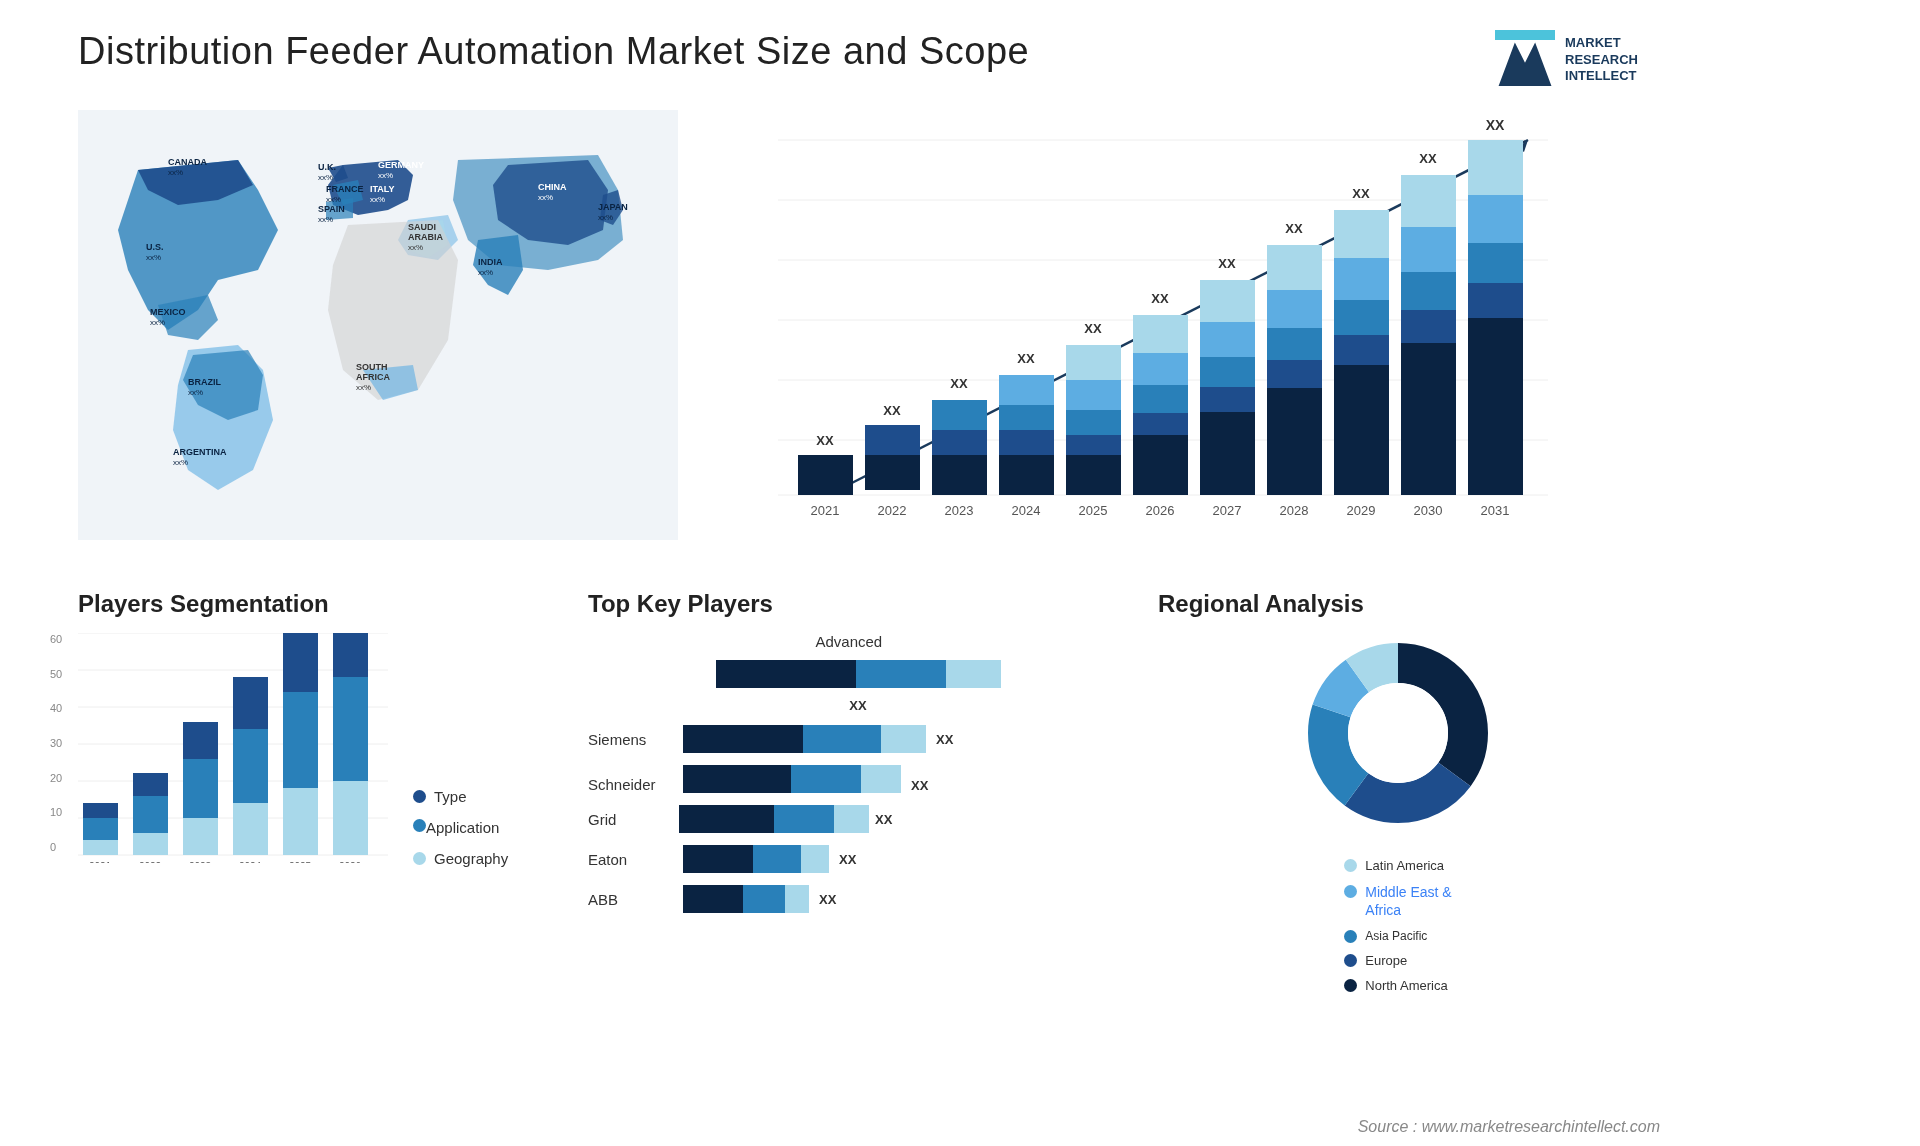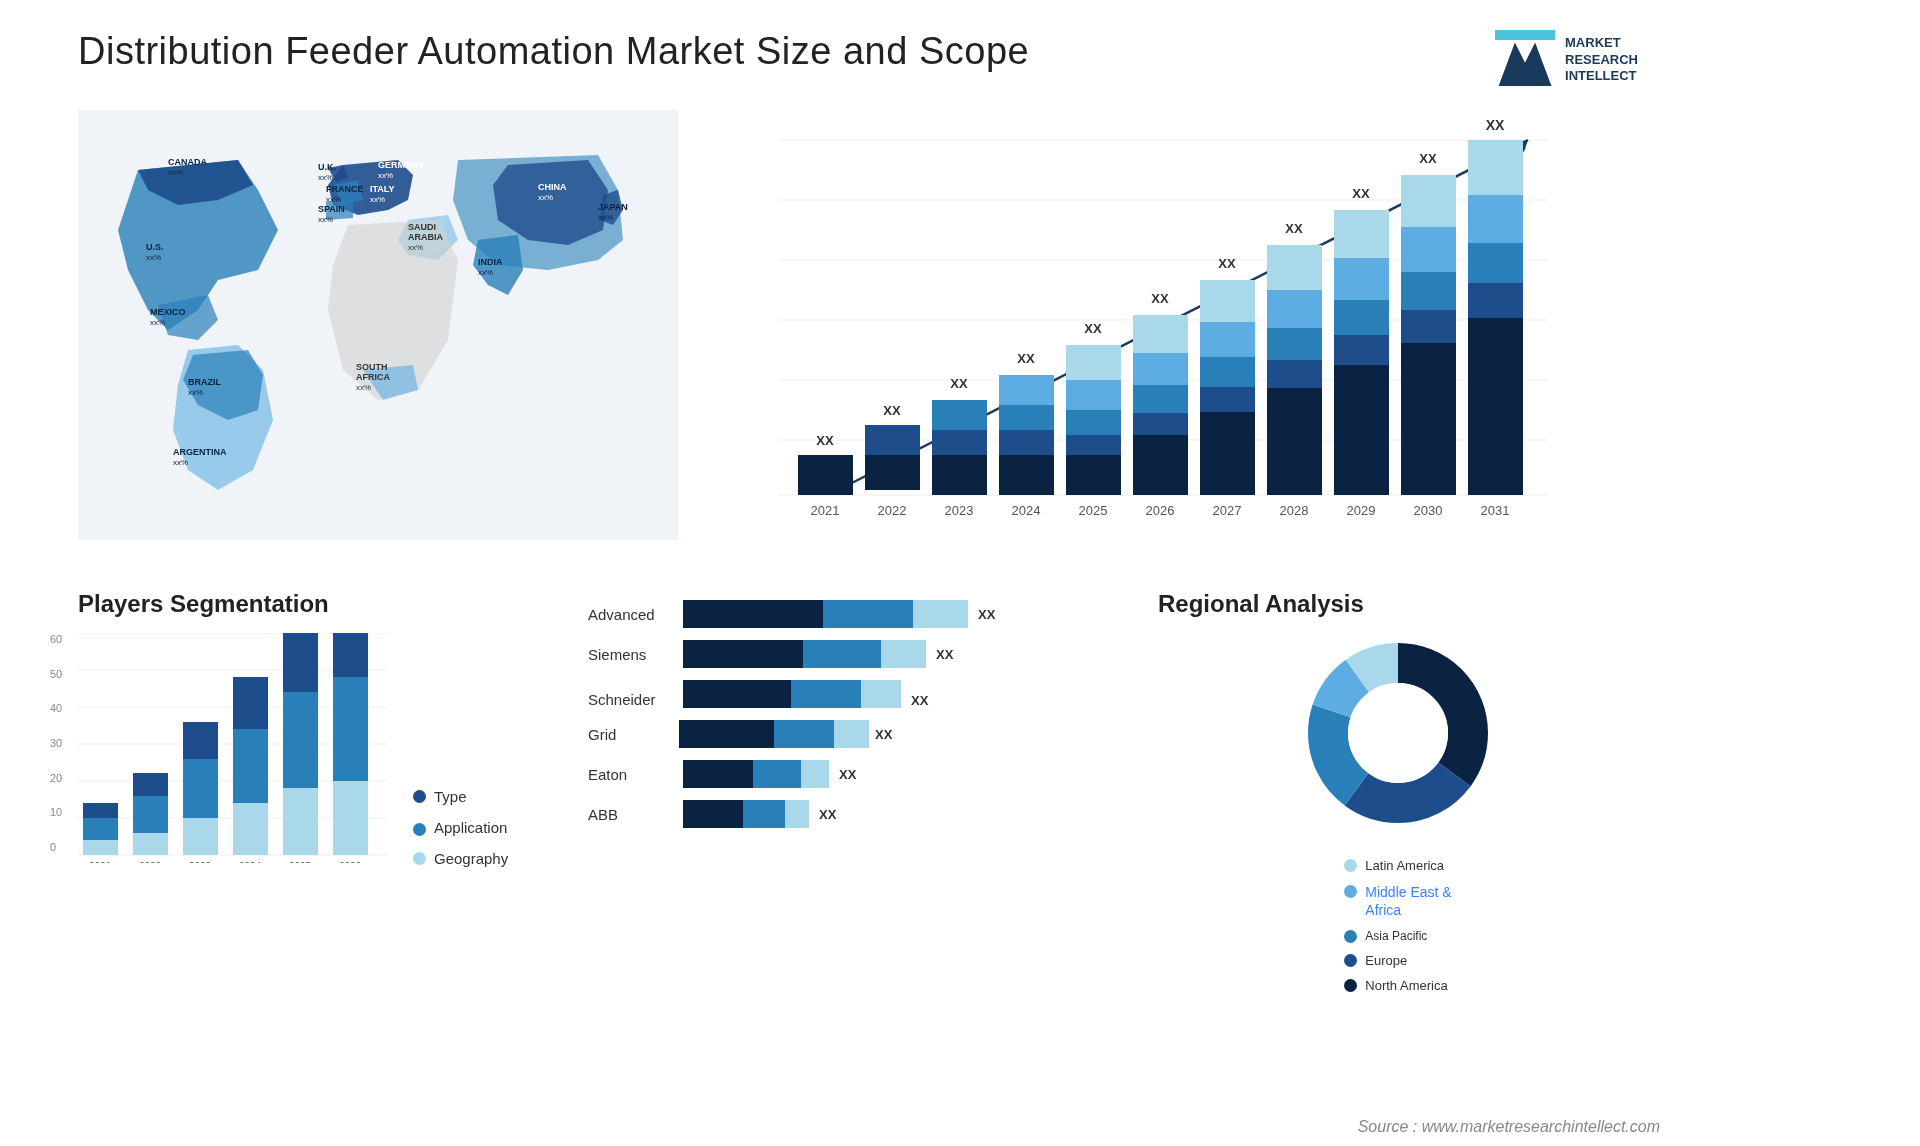--- a/index.html
+++ b/index.html
@@ -319,36 +319,37 @@
             <rect x="255" y="0" width="35" height="44" fill="#1e4d8c"></rect>
             <text x="272" y="237" text-anchor="middle" font-size="10" fill="#555">2026</text>
           </svg>
         </div>
 
         <div style="display:flex; flex-direction:column; gap:14px; padding-left:10px;">
           <div style="display:flex;align-items:center;gap:8px;">
             <div style="width:13px;height:13px;border-radius:50%;background:#1e4d8c;"></div>
             <span style="font-size:15px;color:#333;">Type</span>
           </div>
-          <div style="display:flex;align-items:flex-end;gap:8px;">
+          <div style="display:flex;align-items:flex-start;">
             <div style="width:13px;height:13px;border-radius:50%;background:#2980b9;"></div>
             <span style="font-size:15px;color:#333;">Application</span>
           </div>
           <div style="display:flex;align-items:center;gap:8px;">
             <div style="width:13px;height:13px;border-radius:50%;background:#a8d8ea;"></div>
             <span style="font-size:15px;color:#333;">Geography</span>
           </div>
         </div>
       </div>
     </div>
 
     <div>
+      <div class="section-title">Top Key Players</div>
       <div style="display:flex; flex-direction:column; gap:12px; margin-top:10px;">
 
-        <div style="display:flex;align-items:center;gap:10px;">
+        <div style="display:flex;align-items:center;gap:10px;flex-direction:column;">
           <span style="font-size:15px;color:#333;width:85px;flex-shrink:0;">Advanced</span>
           <div style="display:flex;">
             <div style="width:140px;height:28px;background:#0a2342;"></div>
             <div style="width:90px;height:28px;background:#2980b9;"></div>
             <div style="width:55px;height:28px;background:#a8d8ea;"></div>
           </div>
           <span style="font-size:13px;font-weight:bold;color:#333;">XX</span>
         </div>
 
         <div style="display:flex;align-items:center;gap:10px;">

